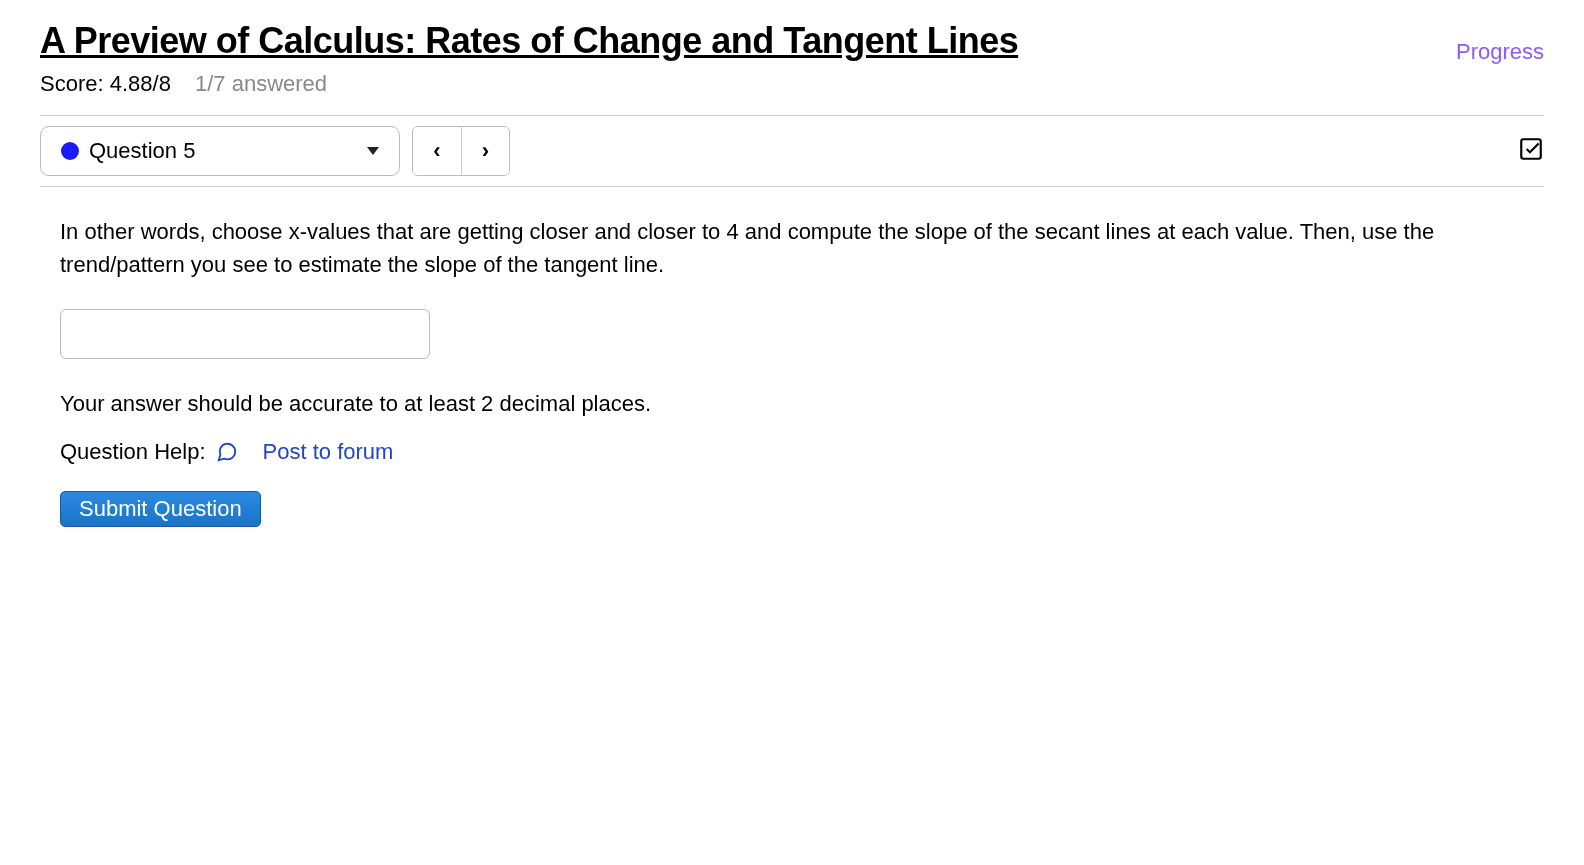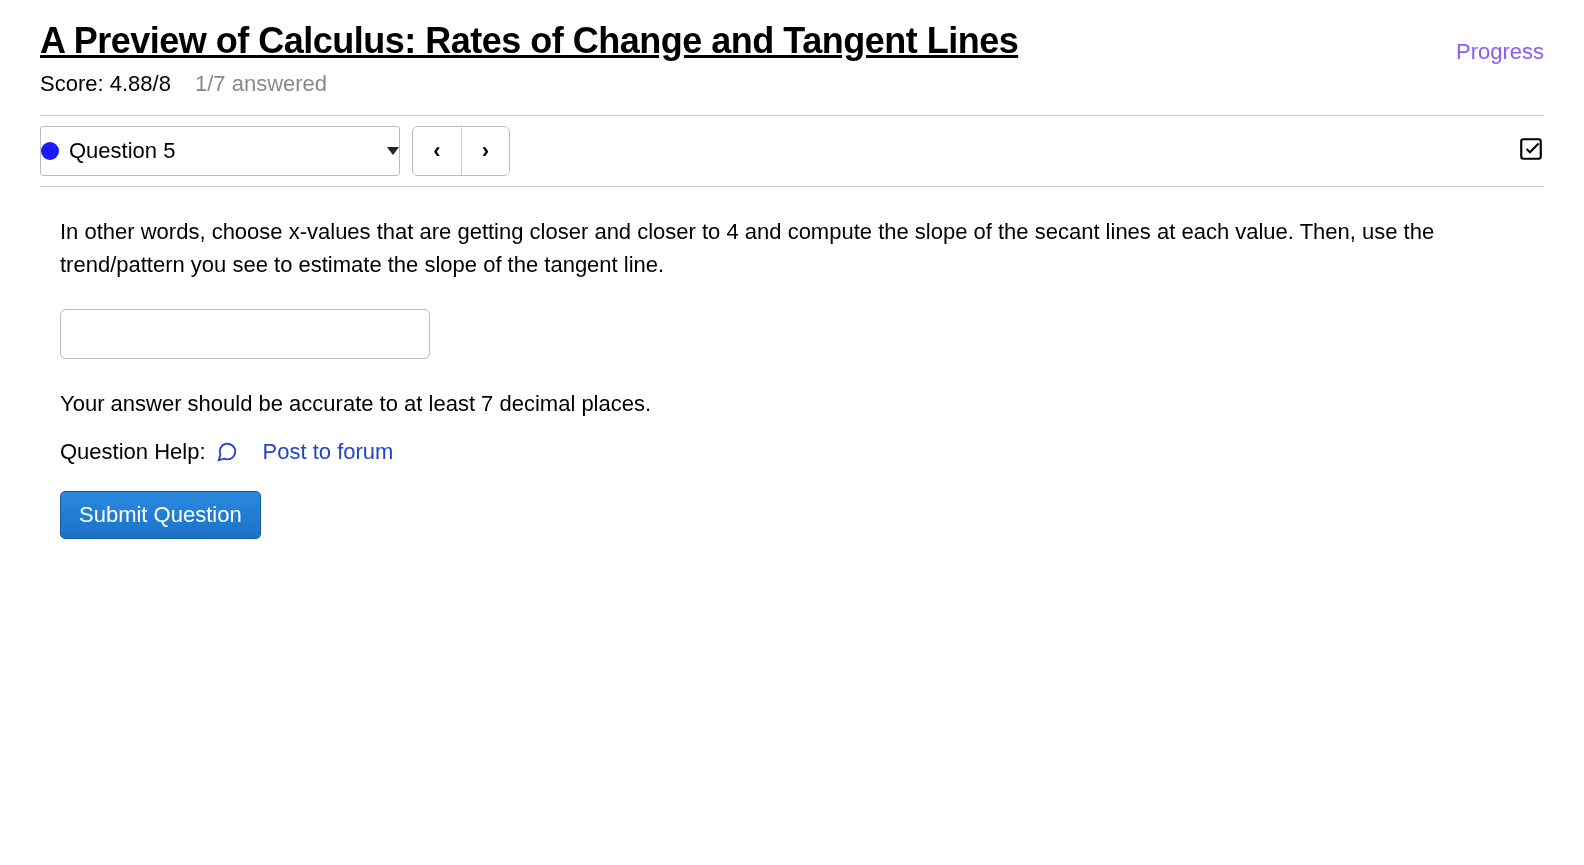--- a/index.html
+++ b/index.html
@@ -48,22 +48,22 @@
     align-items: center;
     justify-content: space-between;
     margin-bottom: 8px;
   }
   .nav-left { display: flex; align-items: center; gap: 12px; }
   .q-dropdown {
     display: flex;
     align-items: center;
     justify-content: space-between;
     border: 1px solid #bbb;
-    border-radius: 3px;
-    padding: 8px 0;
+    border-radius: 9px;
+    padding: 8px 20px;
     width: 360px;
     height: 50px;
     cursor: pointer;
     background: #fff;
   }
   .q-dropdown-left { display: flex; align-items: center; gap: 10px; }
   .dot {
     width: 18px; height: 18px; border-radius: 50%;
     background: #1a1aff;
     display: inline-block;
@@ -115,21 +115,21 @@
   .hint { font-size: 22px; margin-bottom: 22px; }
   .help-row { font-size: 22px; margin-bottom: 26px; display:flex; align-items:center; gap:10px;}
   .forum-link { color: #2244cc; cursor: pointer; display:flex; align-items:center; gap:25px;}
   .forum-link svg { width: 22px; height: 22px; }
   .submit-btn {
     background: #1f7fd6;
     background: linear-gradient(#2a8ae0, #1b73c7);
     color: #fff;
     border: 1px solid #155a9c;
     border-radius: 5px;
-    padding: 10px 18px;
+    padding: 4px 18px;
     font-size: 22px;
     cursor: pointer;
     font-family: inherit;
   }
   sup.exp { font-size: 0.7em; vertical-align: super; font-style: normal;}
 </style>
 </head>
 <body>
 
 <div class="page">
@@ -167,21 +167,21 @@
   </div>
 
   <hr class="divider2">
 
   <div class="question-body">
 
     <div class="q-text">In other words, choose x-values that are getting closer and closer to 4 and compute the slope of the secant lines at each value. Then, use the trend/pattern you see to estimate the slope of the tangent line.</div>
 
     <input type="text" class="answer-input" style="">
 
-    <div class="hint">Your answer should be accurate to at least 7 decimal places.</div>
+    <div class="hint">Your answer should be accurate to at least 2 decimal places.</div>
 
     <div class="help-row">
       <span>Question Help:</span>
       <span class="forum-link">
         <svg viewBox="0 0 24 24" fill="none" stroke="#2244cc" stroke-width="2">
           <path d="M21 11.5a8.38 8.38 0 0 1-8.5 8.5 8.5 8.5 0 0 1-3.5-.74L3 21l1.74-6A8.5 8.5 0 1 1 21 11.5z"></path>
         </svg>
         <span>Post to forum</span>
       </span>
     </div>

